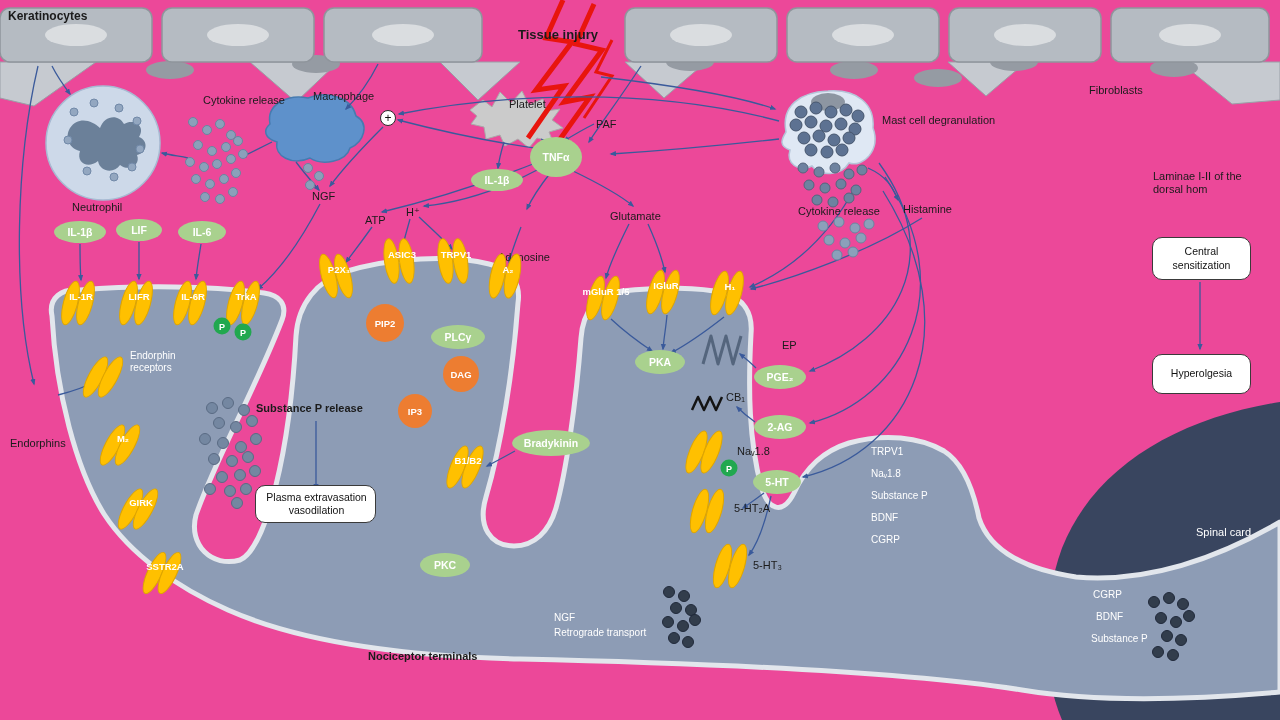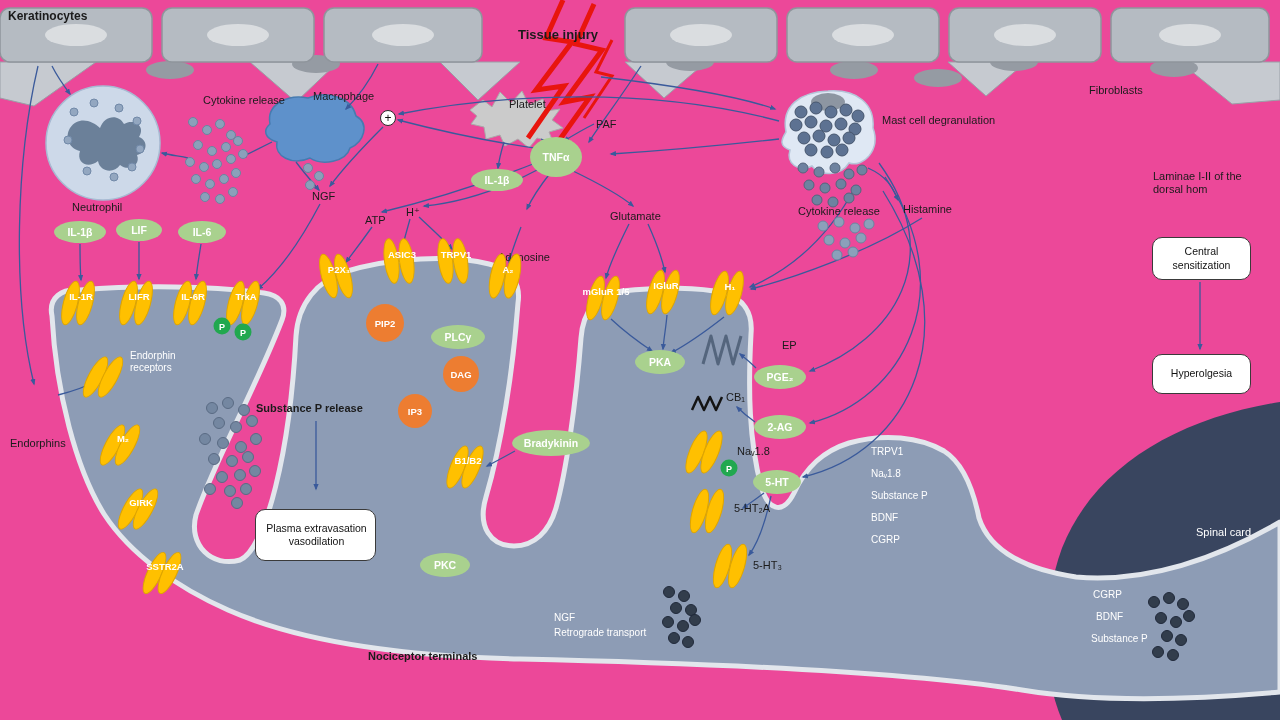--- a/index.html
+++ b/index.html
@@ -301,21 +301,21 @@
     <div class="lbl bold" style="left: 368px; top: 650px;">Nociceptor terminals</div>
     <div class="lbl white" style="left: 1196px; top: 526px;">Spinal card</div>
     <div class="lbl white s10" style="left: 871px; top: 446px;">TRPV1</div>
     <div class="lbl white s10" style="left: 871px; top: 468px;">Naᵥ1.8</div>
     <div class="lbl white s10" style="left: 871px; top: 490px;">Substance P</div>
     <div class="lbl white s10" style="left: 871px; top: 512px;">BDNF</div>
     <div class="lbl white s10" style="left: 871px; top: 534px;">CGRP</div>
     <div class="lbl white s10" style="left: 1093px; top: 589px;">CGRP</div>
     <div class="lbl white s10" style="left: 1096px; top: 611px;">BDNF</div>
     <div class="lbl white s10" style="left: 1091px; top: 633px;">Substance P</div>
-    <div class="obox" style="left: 255px; top: 509px; width: 121px; height: 52px; padding-left: 8px;">Plasma extravasation vasodilation</div>
+    <div class="obox" style="left: 255px; top: 485px; width: 121px; height: 38px; padding-left: 8px;">Plasma extravasation vasodilation</div>
     <div class="obox" style="left: 1152px; top: 354px; width: 99px; height: 40px;">Hyperolgesia</div>
     <div class="obox" style="left: 1152px; top: 237px; width: 99px; height: 43px;">Central sensitization</div>
     <div class="gpill" style="left: 80px; top: 232px; width: 52px; height: 22px;">IL-1β</div>
     <div class="gpill" style="left: 139px; top: 230px; width: 46px; height: 22px;">LIF</div>
     <div class="gpill" style="left: 202px; top: 232px; width: 48px; height: 22px;">IL-6</div>
     <div class="gpill" style="left: 497px; top: 180px; width: 52px; height: 22px;">IL-1β</div>
     <div class="gpill" style="left: 556px; top: 157px; width: 52px; height: 40px;">TNFα</div>
     <div class="gpill" style="left: 458px; top: 337px; width: 54px; height: 24px;">PLCγ</div>
     <div class="gpill" style="left: 660px; top: 362px; width: 50px; height: 24px;">PKA</div>
     <div class="gpill" style="left: 551px; top: 443px; width: 78px; height: 26px;">Bradykinin</div>

